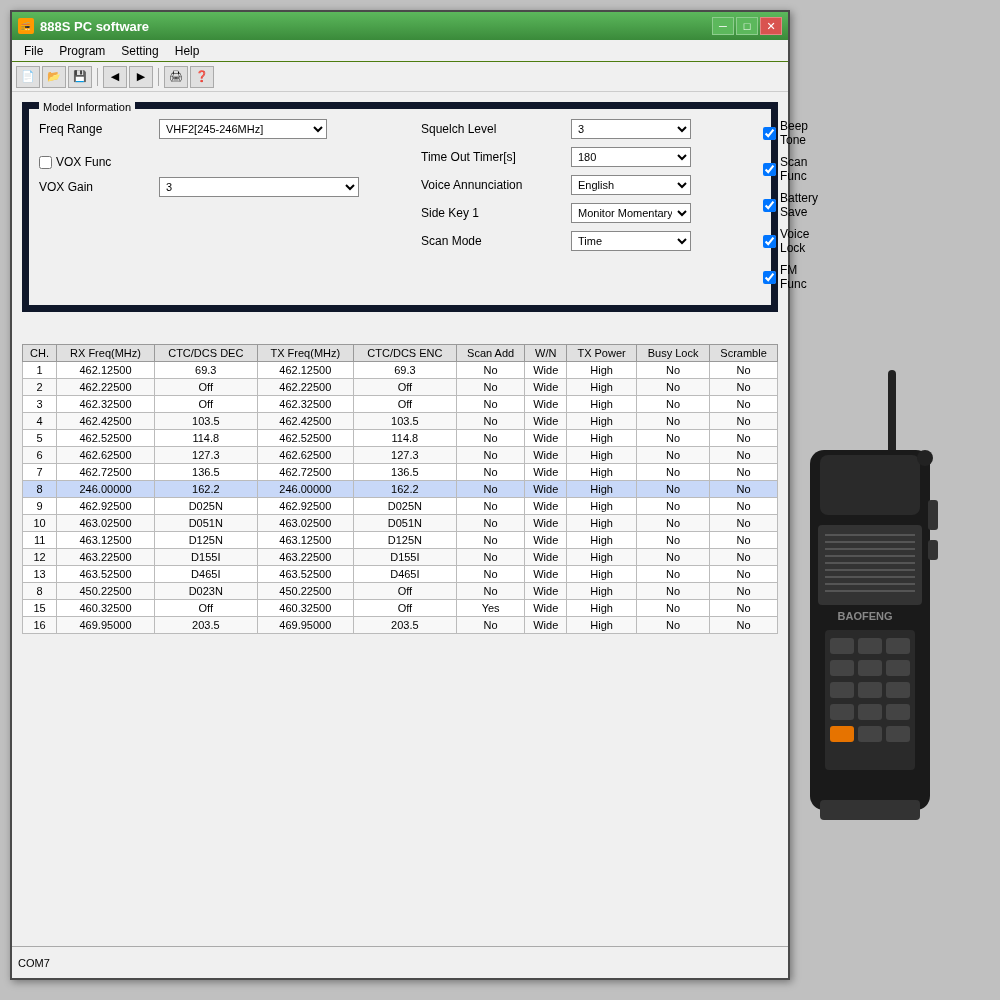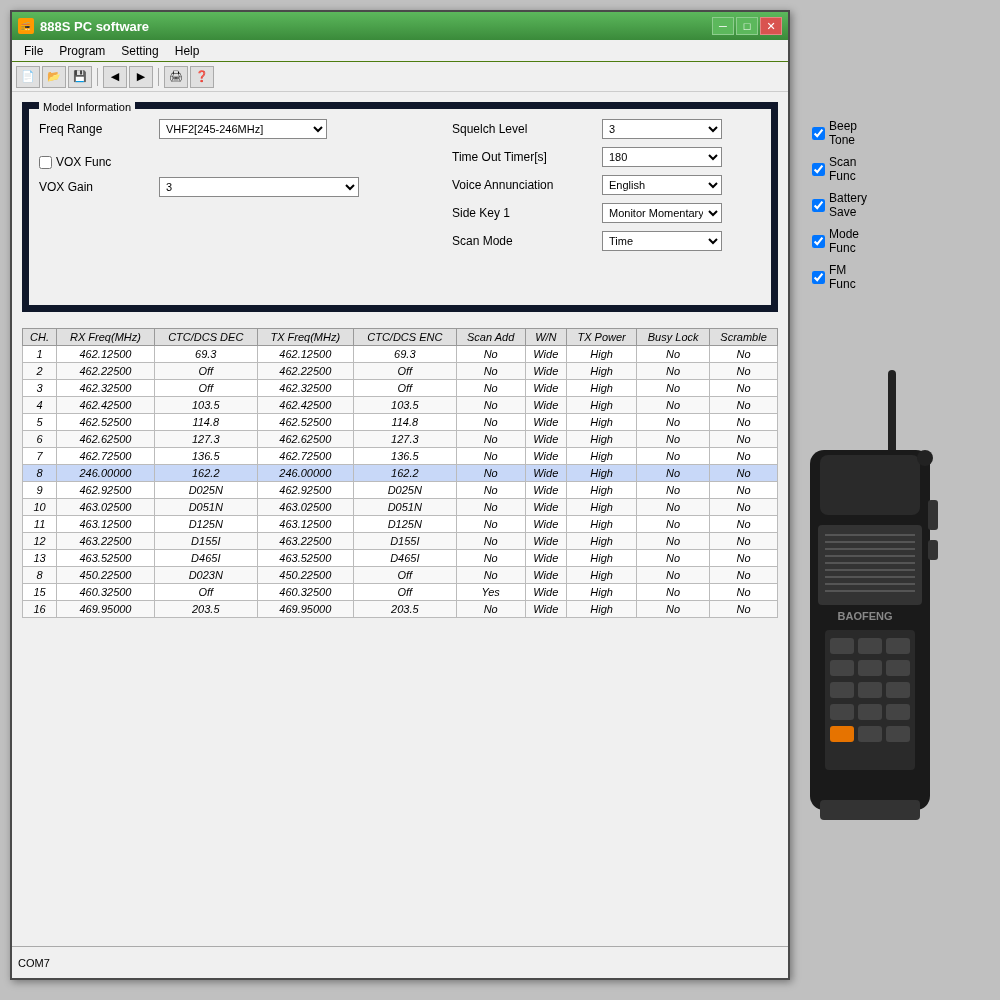--- a/index.html
+++ b/index.html
@@ -160,22 +160,21 @@
       padding-left: 20px;
       gap: 4px;
       justify-content: flex-end;
     }
 
     
     .data-table {
       width: 100%;
       border-collapse: collapse;
       font-size: 11px;
-      margin-top: 6px;
-      font-style: italic;
+      margin-top: 22px;
     }
     .data-table th {
       background: #e0e0e0;
       border: 1px solid #999;
       padding: 2px 4px;
       text-align: center;
       font-weight: normal;
       white-space: nowrap;
     }
     .data-table td {
@@ -235,42 +234,42 @@
     <div class="toolbar-sep"></div>
     <button class="toolbar-btn" title="Print">🖨</button>
     <button class="toolbar-btn" title="Help">❓</button>
   </div>
 
   <div class="main-content">
 
     <div class="group-box">
       <span class="group-box-title">Model Information</span>
 
-      <div style="display:flex; gap:40px;">
+      <div style="display:flex; gap:22px;">
 
         <div style="flex: 0 0 360px;">
           <div class="form-row">
             <span class="form-label">Freq Range</span>
             <select class="form-select" style="width:168px;">
               <option>VHF2[245-246MHz]</option>
             </select>
           </div>
           <div class="form-row" style="margin-top:16px;">
             <input type="checkbox" style="margin-right: 4px;">
             <span>VOX Func</span>
           </div>
           <div class="form-row" style="margin-top:8px;">
             <span class="form-label">VOX Gain</span>
             <select class="form-select" style="width:200px;">
               <option>3</option>
             </select>
           </div>
         </div>
 
-        <div style="flex: 0 0 300px; margin-left: 13px;">
+        <div style="flex: 0 0 300px;">
           <div class="form-row">
             <span class="form-label" style="min-width:150px;">Squelch Level</span>
             <select class="form-select" style="width:120px;">
               <option>3</option>
             </select>
           </div>
           <div class="form-row">
             <span class="form-label" style="min-width:150px;">Time Out Timer[s]</span>
             <select class="form-select" style="width:120px;">
               <option>180</option>
@@ -304,21 +303,21 @@
           <div class="checkbox-row">
             <input type="checkbox" checked="" style="">
             <span>Scan Func</span>
           </div>
           <div class="checkbox-row">
             <input type="checkbox" checked="" style="">
             <span>Battery Save</span>
           </div>
           <div class="checkbox-row">
             <input type="checkbox" checked="" style="">
-            <span>Mode Func</span>
+            <span>Voice Lock</span>
           </div>
           <div class="checkbox-row">
             <input type="checkbox" checked="" style="">
             <span>FM Func</span>
           </div>
         </div>
       </div>
     </div>
 
     <div style="overflow-x:auto;">

